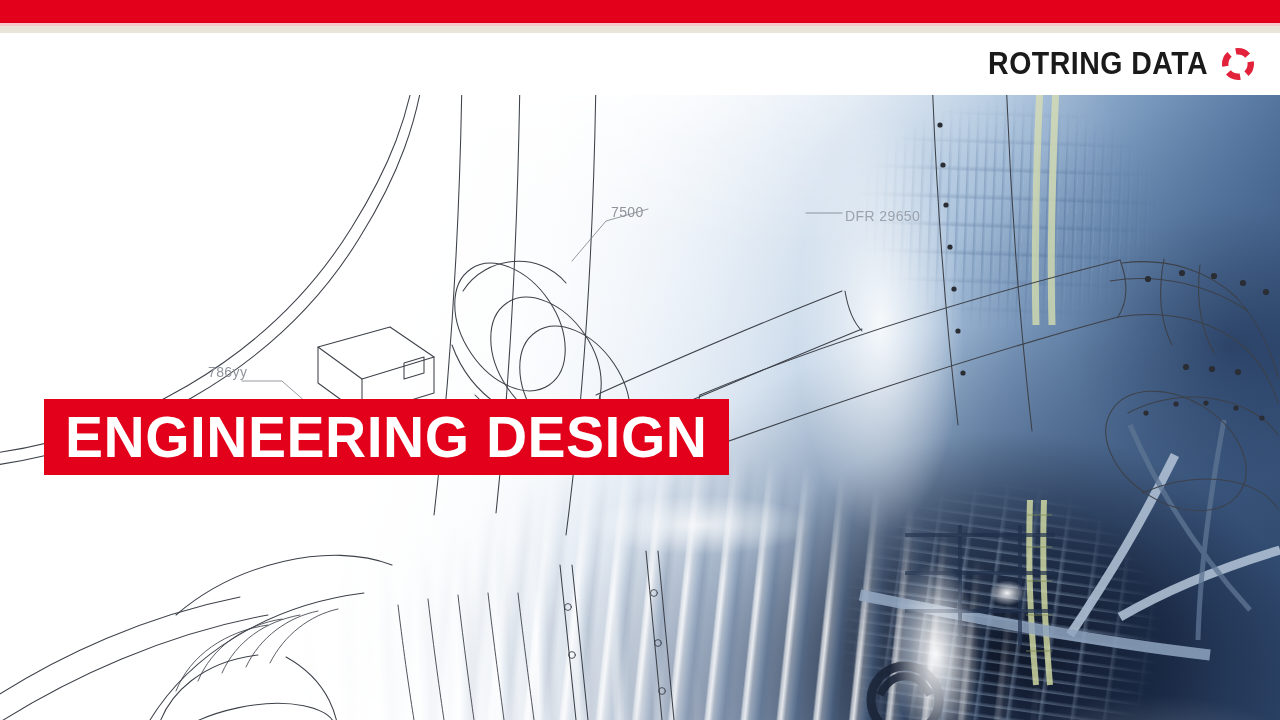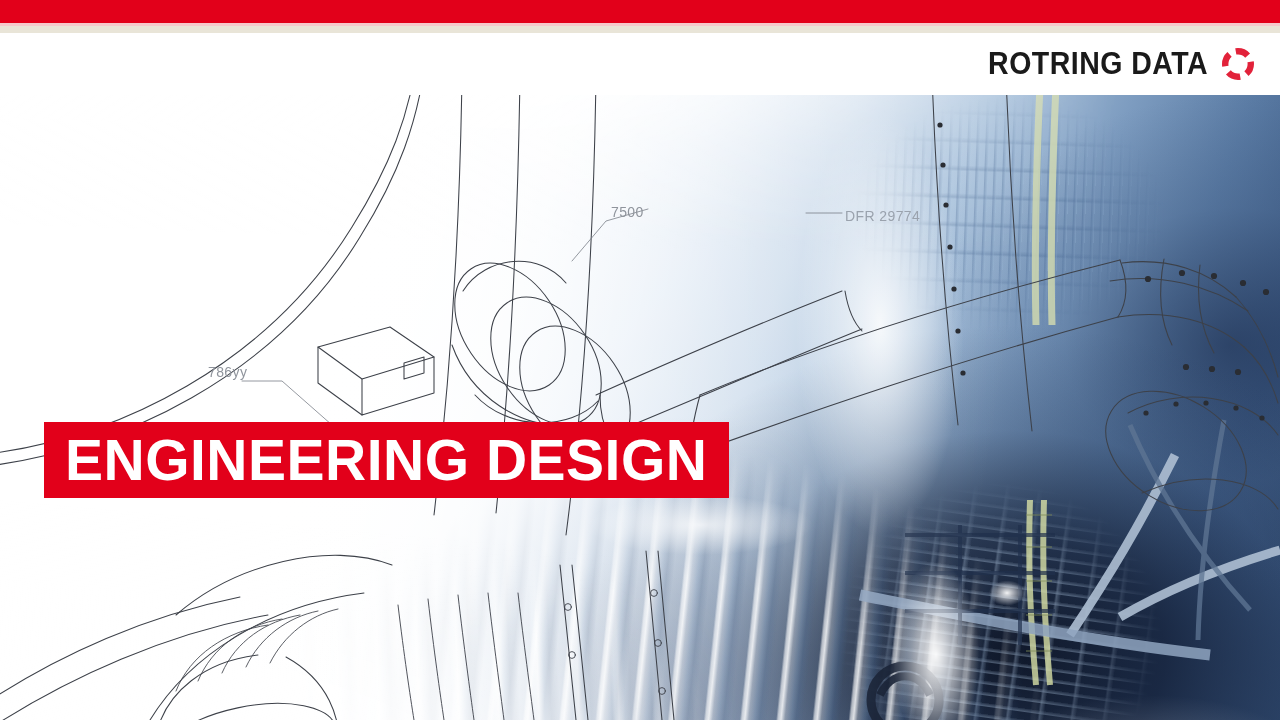--- a/index.html
+++ b/index.html
@@ -208,21 +208,21 @@
     letter-spacing:0.4px;
     color:#8f949c;
     white-space:nowrap;
   }
   .lbl-1 { left:208px; top:269px; }
   .lbl-2 { left:611px; top:109px; }
   .lbl-3 { left:845px; top:113px; color:#9aa2ad; }
 
   
   .headline {
-    position:absolute; left:37px; top:422px;
+    position:absolute; left:37px; top:399px;
     z-index:40;
     display:flex; flex-direction:column;
     align-items:center;
     padding-left:7px;
   }
   .hl-line {
     background:#E2001A;
     color:#ffffff;
     font-family:"Liberation Sans Narrow","Liberation Sans", sans-serif;
     font-weight:bold;
@@ -426,20 +426,20 @@
             <path d="M242 286 L282 286 L332 330"></path>
             <path d="M648 114 L606 126 L572 166"></path>
             <path d="M842 118 L806 118"></path>
           </g>
         </g>
       </svg>
     </div>
 
     <span class="cad-label lbl-1">786yy</span>
     <span class="cad-label lbl-2">7500</span>
-    <span class="cad-label lbl-3">DFR 29774</span>
+    <span class="cad-label lbl-3">DFR 29650</span>
   </div>
 
   <div class="headline">
     <div class="hl-line hl-line-1">ENGINEERING DESIGN</div>
   </div>
 
 </div>
 
 </body></html>

